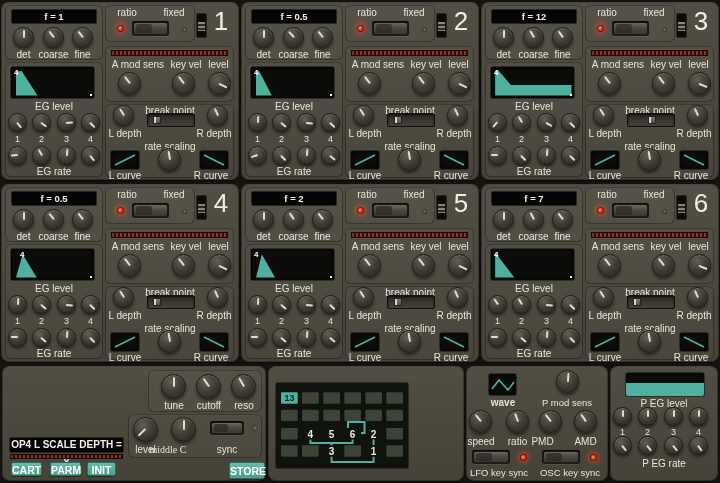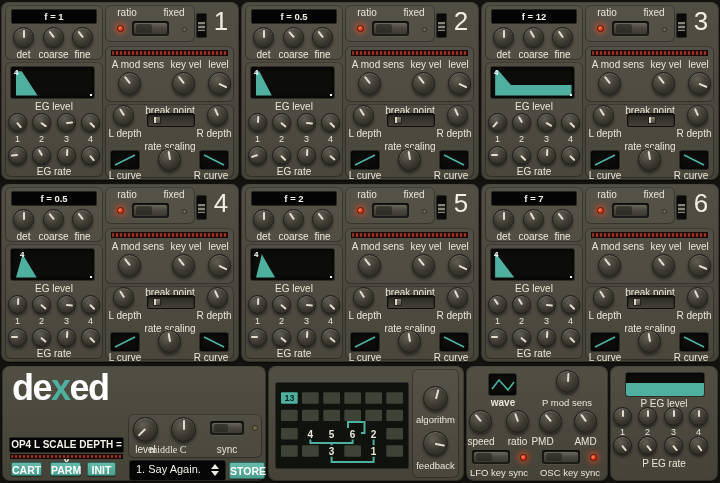--- a/index.html
+++ b/index.html
@@ -734,46 +734,52 @@
           <svg width="100%" height="100%" viewBox="0 0 28 18">
             <line x1="4" y1="4" x2="24" y2="14" stroke="#4fb0a0" stroke-width="1.6"></line>
           </svg>
         </div>
       <div class="lbl" style="left:0;top:66px;width:40px;">L curve</div>
       <div class="lbl" style="left:84px;top:66px;width:44px;">R curve</div>
     </div>
   </div>
 
   <div class="panel" style="left:2px;top:366px;width:264px;height:115px;">
-    <div class="logo" style="left:10px;top:4px;"><span>de</span><span class="x">x</span><span>ed</span></div>
+    <div class="grp" style="left:146px;top:4px;width:114px;height:42px;">
+      <div class="knob k25" style="left:13px;top:4px;">
+          <div class="ptr" style="transform: rotate(0deg);"></div>
+        </div>
+      <div class="knob k25" style="left:48px;top:4px;">
+          <div class="ptr" style="transform: rotate(-35deg);"></div>
+        </div>
+      <div class="knob k25" style="left:83px;top:4px;">
+          <div class="ptr" style="transform: rotate(-30deg);"></div>
+        </div>
+      <div class="lbl" style="left:8px;top:30px;width:36px;">tune</div>
+      <div class="lbl" style="left:42px;top:30px;width:38px;">cutoff</div>
+      <div class="lbl" style="left:79px;top:30px;width:34px;">reso</div>
+    </div>
     <div class="grp" style="left:126px;top:48px;width:134px;height:44px;">
       <div class="knob k25" style="left:5px;top:3px;">
           <div class="ptr" style="transform: rotate(-135deg);"></div>
         </div>
       <div class="knob k25" style="left:43px;top:3px;">
           <div class="ptr" style="transform: rotate(0deg);"></div>
         </div>
       <div class="switch" style="left:82px;top:7px;width:34px;height:14px;"></div>
       <div class="led-off6" style="left:124px;top:11px;"></div>
       <div class="lbl" style="left:2px;top:30px;width:31px;">level</div>
       <div class="lbl" style="left:18px;top:30px;width:44px;font-family:Liberation Serif, serif;">middle C</div>
       <div class="lbl" style="left:82px;top:30px;width:34px;">sync</div>
     </div>
     <div class="lcd" style="left:8px;top:72px;width:113px;height:14px;font-size:10px;line-height:14px;">OP4 L SCALE DEPTH = 0</div>
     <div class="redbar" style="left:8px;top:88px;width:113px;height:5px;"></div>
     <div class="btn" style="left:9px;top:96px;width:31px;height:14px;">CART</div>
     <div class="btn" style="left:48px;top:96px;width:31px;height:14px;">PARM</div>
     <div class="btn" style="left:85px;top:96px;width:29px;height:14px;">INIT</div>
-    <div class="dropdown" style="left:128px;top:95px;width:95px;height:19px;">
-      <span>1. Say Again.</span>
-      <span class="dd-arrows">
-          <span class="tri-up"></span>
-          <span class="tri-down"></span>
-        </span>
-    </div>
     <div class="btn" style="left:227px;top:96px;width:36px;height:17px;line-height:15px;">STORE</div>
   </div>
 
   <div class="panel" style="left:268px;top:366px;width:196px;height:115px;">
     <div class="screen" style="left:8px;top:17px;width:132px;height:85px;">
       <svg width="100%" height="100%" viewBox="0 0 132 85">
         <rect x="0" y="0" width="132" height="85" fill="#0f120d"></rect>
 
         <g fill="#3e4337">
           <rect x="26" y="9.3" width="16.7" height="11.4" rx="1"></rect>
@@ -808,30 +814,20 @@
         <g font-size="10" font-weight="bold" fill="#ece8db" text-anchor="middle" font-family="Liberation Sans, sans-serif">
           <text x="34.4" y="54.5">4</text>
           <text x="55.6" y="54.5">5</text>
           <text x="76.6" y="54.5">6</text>
           <text x="97.6" y="54.5">2</text>
           <text x="55.6" y="71.8">3</text>
           <text x="97.6" y="71.8">1</text>
         </g>
       </svg>
     </div>
-    <div class="grp" style="left:144px;top:3px;width:47px;height:109px;">
-      <div class="knob k25" style="left:11px;top:17px;">
-          <div class="ptr" style="transform: rotate(15deg);"></div>
-        </div>
-      <div class="lbl s" style="left:0;top:45px;width:47px;">algorithm</div>
-      <div class="knob k25" style="left:11px;top:62px;">
-          <div class="ptr" style="transform: rotate(100deg);"></div>
-        </div>
-      <div class="lbl s" style="left:0;top:91px;width:47px;">feedback</div>
-    </div>
   </div>
 
   <div class="panel" style="left:466px;top:366px;width:142px;height:115px;">
     <div class="screen" style="left:23px;top:8px;width:27px;height:21px;">
       <svg width="100%" height="100%" viewBox="0 0 27 21">
           <polyline points="3,15 10,6 19,16 25,8" fill="none" stroke="#4fb0a0" stroke-width="1.6"></polyline>
         </svg>
     </div>
     <div class="lbl" style="left:10px;top:31px;width:54px;font-weight:bold;">wave</div>
     <div class="knob k23" style="left:90px;top:4px;">

